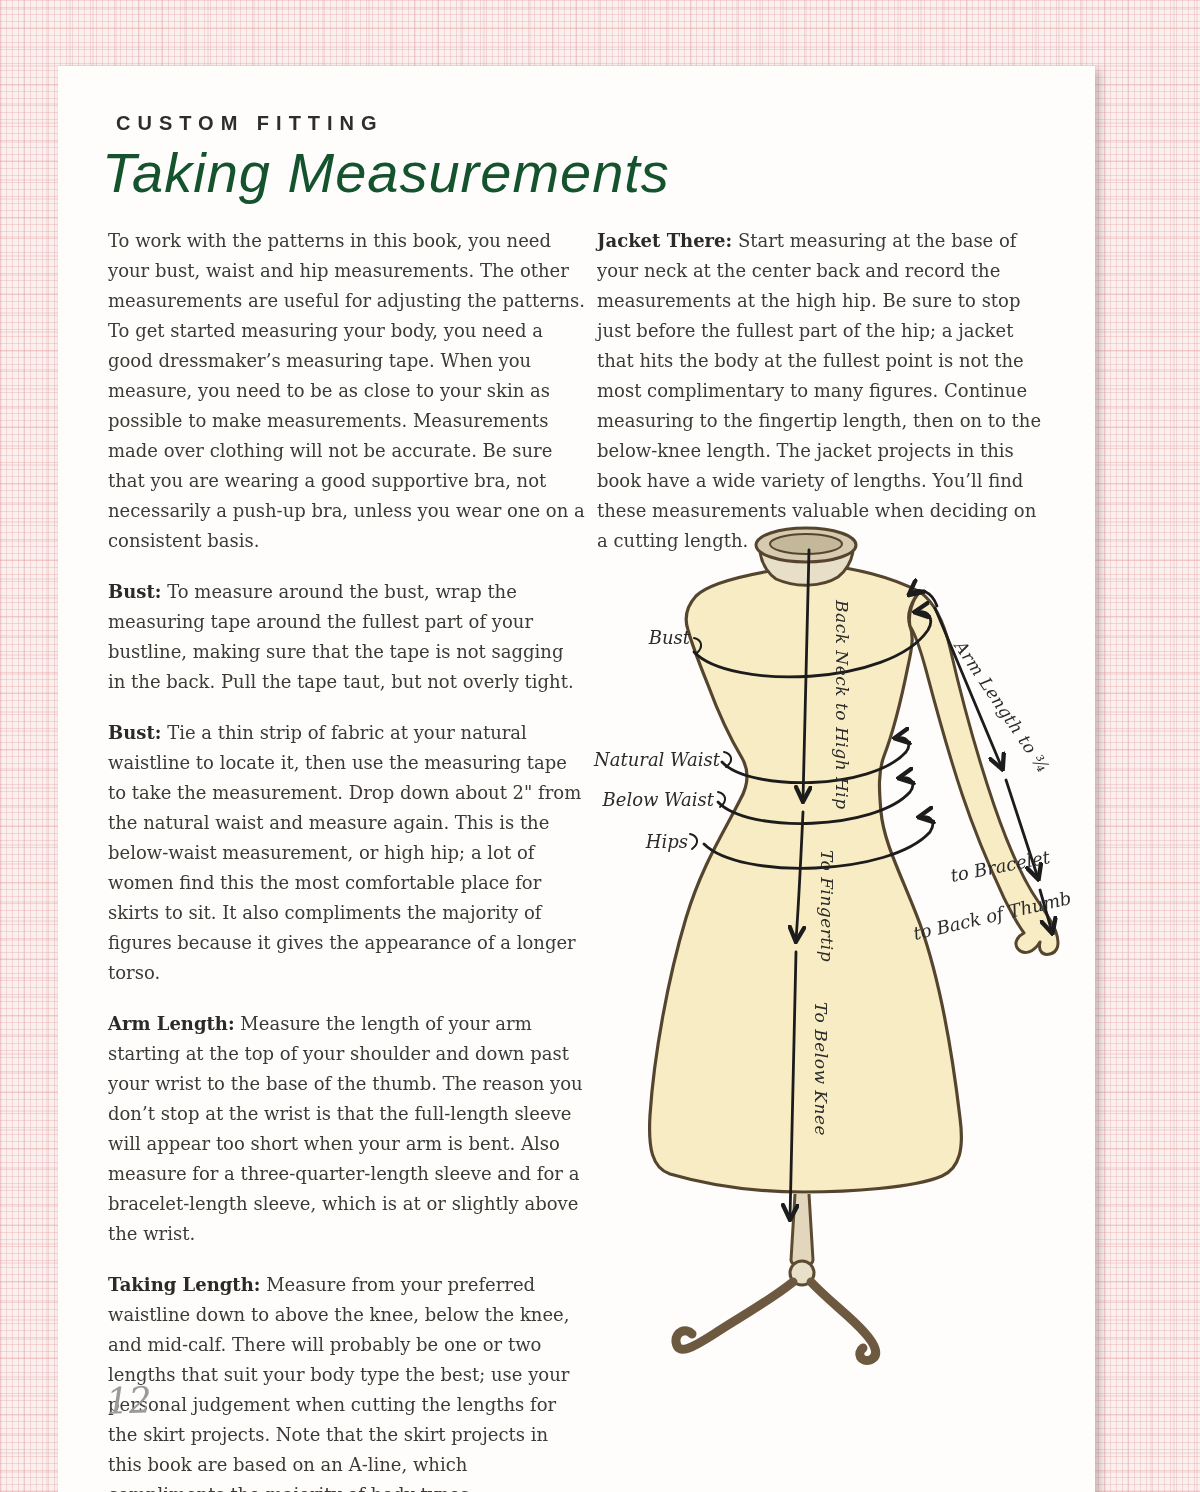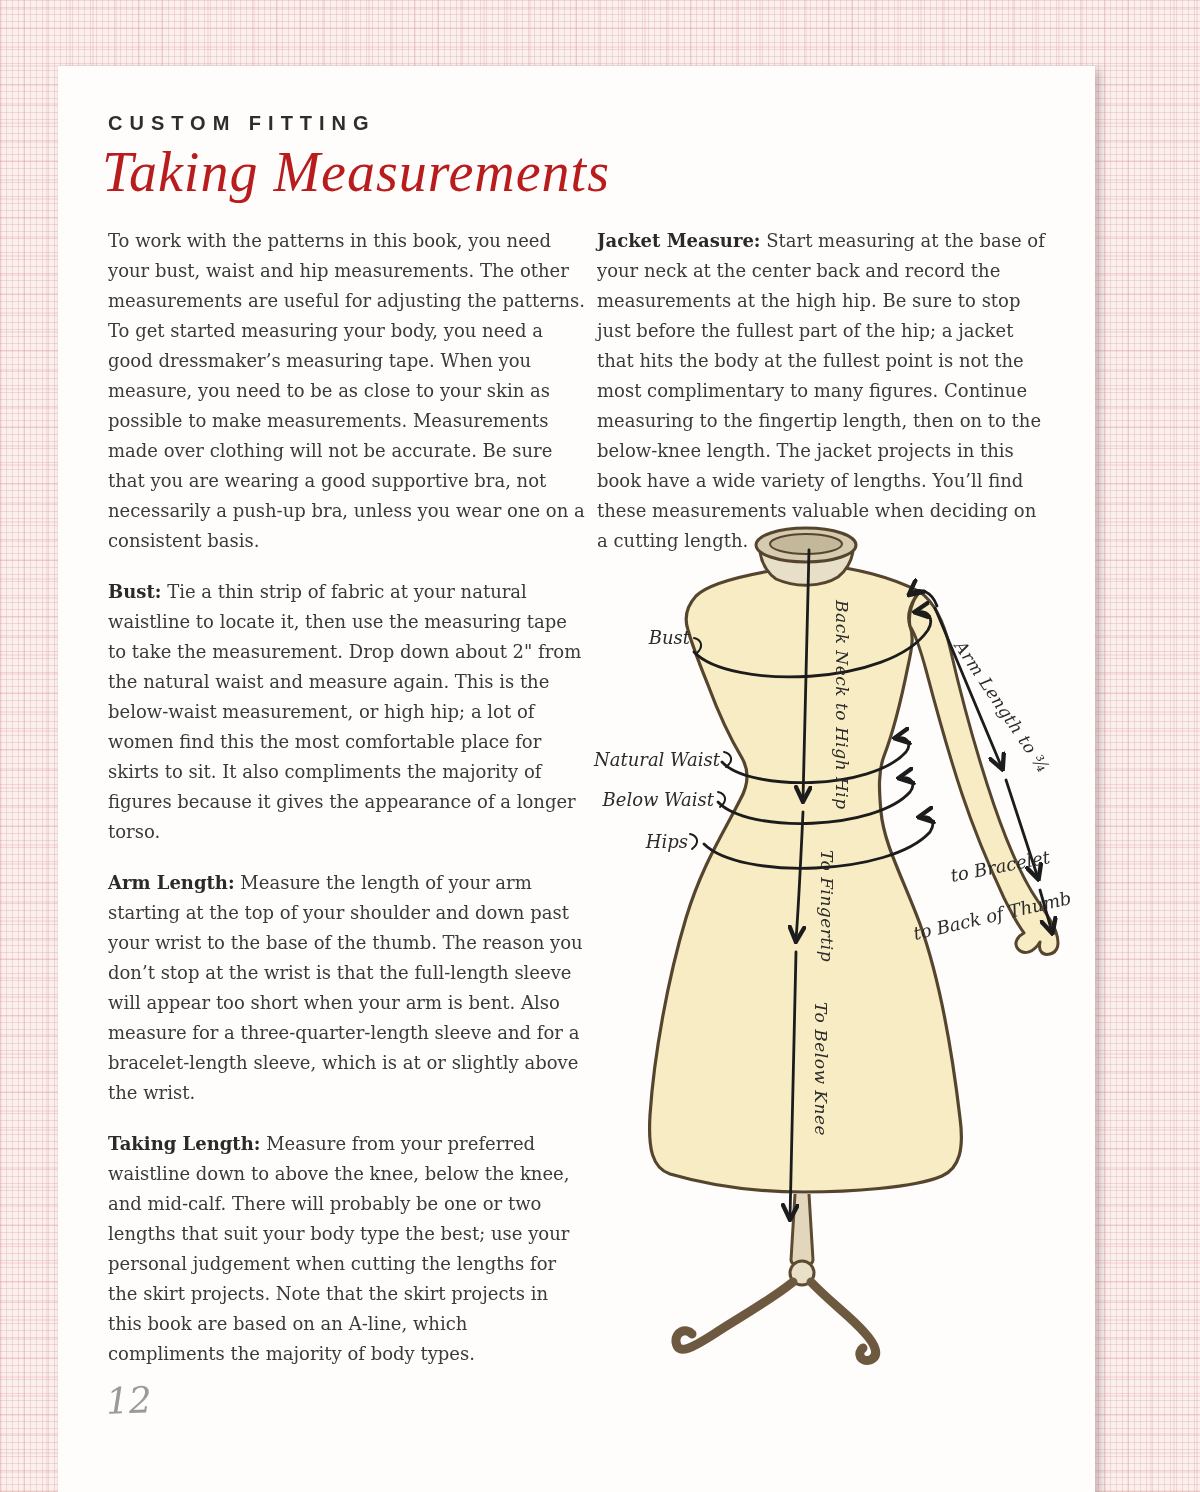--- a/index.html
+++ b/index.html
@@ -12,28 +12,28 @@
       repeating-linear-gradient(0deg,  rgba(225,148,150,0.30) 0 1px, transparent 1px 7px),
       repeating-linear-gradient(90deg, rgba(225,148,150,0.18) 0 2px, transparent 2px 23px),
       repeating-linear-gradient(0deg,  rgba(225,148,150,0.18) 0 2px, transparent 2px 19px);
   }
   .page{
     position:absolute;left:58px;top:66px;width:1037px;height:1426px;
     background:#fefdfc;
     box-shadow:0 0 1px #cfc6c1, 5px 4px 8px rgba(140,110,110,0.45);
   }
   .kicker{
-    position:absolute;left:50px;top:46px;
+    position:absolute;left:58px;top:46px;
     font-family:"Liberation Sans",sans-serif;font-weight:600;
     font-size:20px;letter-spacing:7px;color:#2d2d2d;
   }
   .title{
     position:absolute;left:44px;top:74px;
-    font-family:Liberation Serif, serif;font-style:italic;
-    font-size:56px;color:#b91c1c;letter-spacing:1px;
+    font-family:Liberation Sans, sans-serif;font-style:italic;
+    font-size:56px;color:#14532d;letter-spacing:1px;
   }
   .col{position:absolute;top:160px;font-size:18px;line-height:30px;color:#3d3a36;}
   .col.left{left:50px;width:478px;}
   .col.right{left:539px;width:450px;}
   .col p{margin:0 0 21px 0;}
   .col strong{font-weight:700;color:#2c2a27;}
   .illustration{position:absolute;left:532px;top:434px;width:490px;height:940px;}
   .script{
     font-family:"DejaVu Serif",serif;font-style:italic;
     font-size:18px;fill:#2b2b2b;
@@ -51,35 +51,39 @@
 <div class="frame">
   <div class="page">
 
     <div class="kicker">CUSTOM FITTING</div>
     <div class="title">Taking Measurements</div>
 
     <div class="col left">
       <p>To work with the patterns in this book, you need your bust, waist and hip measurements. The other measurements are useful for adjusting the patterns. To get started measuring your body, you need a good dressmaker’s measuring tape. When you measure, you need to be as close to your skin as possible to make measurements. Measurements made over clothing will not be accurate. Be sure that you are wearing a good supportive bra, not necessarily a push-up bra, unless you wear one on a consistent basis.</p>
       <p>
         <strong>Bust:</strong>
+        <span>To measure around the bust, wrap the measuring tape around the fullest part of your bustline, making sure that the tape is not sagging in the back. Pull the tape taut, but not overly tight.</span>
+      </p>
+      <p>
+        <strong>Bust:</strong>
         <span>Tie a thin strip of fabric at your natural waistline to locate it, then use the measuring tape to take the measurement. Drop down about 2" from the natural waist and measure again. This is the below-waist measurement, or high hip; a lot of women find this the most comfortable place for skirts to sit. It also compliments the majority of figures because it gives the appearance of a longer torso.</span>
       </p>
       <p>
         <strong>Arm Length:</strong>
         <span>Measure the length of your arm starting at the top of your shoulder and down past your wrist to the base of the thumb. The reason you don’t stop at the wrist is that the full-length sleeve will appear too short when your arm is bent. Also measure for a three-quarter-length sleeve and for a bracelet-length sleeve, which is at or slightly above the wrist.</span>
       </p>
       <p>
         <strong>Taking Length:</strong>
         <span>Measure from your preferred waistline down to above the knee, below the knee, and mid-calf. There will probably be one or two lengths that suit your body type the best; use your personal judgement when cutting the lengths for the skirt projects. Note that the skirt projects in this book are based on an A-line, which compliments the majority of body types.</span>
       </p>
     </div>
 
     <div class="col right">
       <p>
-        <strong>Jacket Measure:</strong>
+        <strong>Jacket There:</strong>
         <span>Start measuring at the base of your neck at the center back and record the measurements at the high hip. Be sure to stop just before the fullest part of the hip; a jacket that hits the body at the fullest point is not the most complimentary to many figures. Continue measuring to the fingertip length, then on to the below-knee length. The jacket projects in this book have a wide variety of lengths. You’ll find these measurements valuable when deciding on a cutting length.</span>
       </p>
     </div>
 
     <svg class="illustration" viewBox="0 0 490 940">
       <defs>
         <marker id="arw" viewBox="0 0 10 10" refX="8" refY="5" markerWidth="6.5" markerHeight="6.5" orient="auto-start-reverse">
           <path d="M1,1 L9,5 L1,9" fill="none" stroke="#1c1c1c" stroke-width="2.4" stroke-linecap="round"></path>
         </marker>
       </defs>

